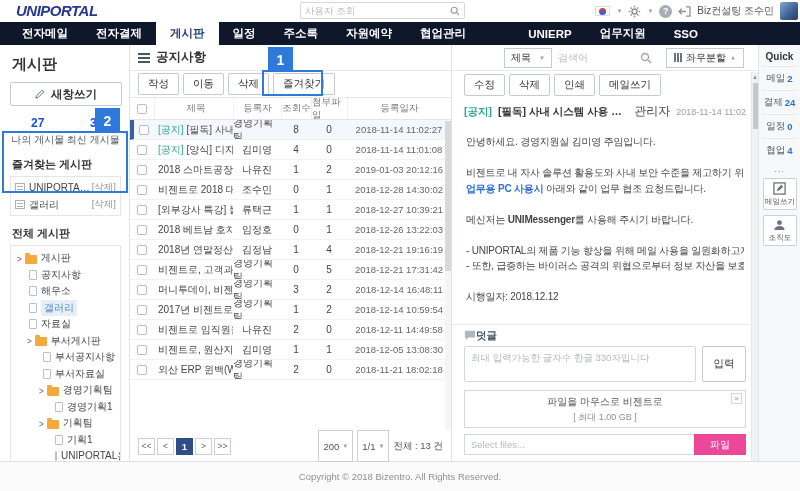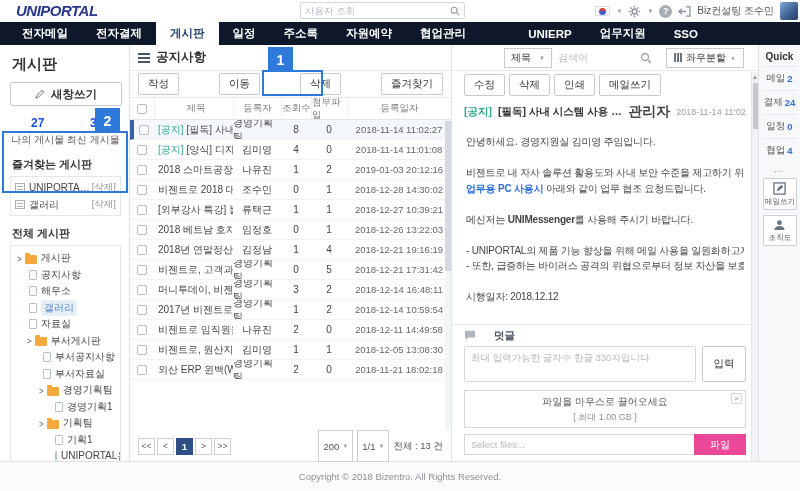--- a/index.html
+++ b/index.html
@@ -56,21 +56,21 @@
   .tico.folder { width:12px; height:9px; background:#f5a93c; border-radius:1px; margin-top:2px; }
   .tico.folder::before { content:""; position:absolute; top:-2px; left:0; width:5px; height:2px; background:#f5a93c; border-radius:1px 1px 0 0; }
   .tico.doc { width:8px; height:10px; background:#fdfdfd; border:1px solid #b9c0c8; border-radius:1px; }
 
   
   .listpanel { flex:0 0 322px; width:322px; border-right:1px solid #dfe2e6; display:flex; flex-direction:column; position:relative; background:#fff; }
   .lp-head { height:26px; display:flex; align-items:center; gap:6px; padding:0 8px; border-bottom:1px solid #e8eaed; }
   .hamburger { width:12px; height:10px; display:inline-flex; flex-direction:column; justify-content:space-between; }
   .hamburger i { height:2px; background:#4a5562; display:block; }
   .lp-title { font-size:12.5px; font-weight:bold; color:#333; }
-  .lp-toolbar { height:27px; display:flex; align-items:center; gap:4px; padding:0 8px; border-bottom:1px solid #e8eaed;justify-content:space-between; }
+  .lp-toolbar { height:27px; display:flex; align-items:center; gap:4px; padding:0 8px; border-bottom:1px solid #e8eaed; }
   .btn { background:#fff; border:1px solid #c6cbd1; border-radius:2px; font-size:10.5px; color:#333; padding:3px 9px; cursor:pointer; font-family:inherit; white-space:nowrap; }
   .thead { height:22px; display:flex; align-items:center; border-bottom:1px solid #e2e5e9; color:#777; font-size:9.5px; background:#fff; }
   .thead .col { border-left:1px solid #eef0f2; }
   .thead .col:first-child { border-left:none; }
   .col { display:flex; align-items:center; justify-content:center; height:100%; overflow:hidden; }
   .c-check { flex:0 0 24px; }
   .c-title { flex:1 1 auto; justify-content:flex-start; padding-left:4px; white-space:nowrap; }
   .c-author { flex:0 0 48px; }
   .c-views { flex:0 0 30px; }
   .c-files { flex:0 0 36px; }
@@ -100,27 +100,27 @@
   .kw { border:none; outline:none; height:20px; width:88px; font-size:10px; padding:0 6px; color:#555; font-family:inherit; }
   .kw::placeholder { color:#b5bac0; }
   .sicon { cursor:pointer; display:inline-flex; margin-right:8px; }
   .splitbtn { border:1px solid #c6cbd1; height:20px; display:inline-flex; align-items:center; gap:4px; padding:0 7px; font-size:10px; color:#333; background:#fff; cursor:pointer; margin-left:6px; }
   .spliticon { display:inline-flex; gap:1px; }
   .spliticon i { width:2px; height:9px; background:#6b7380; display:block; }
   .dt-toolbar { height:27px; display:flex; align-items:center; gap:4px; padding:0 12px; }
   .dt-titlerow { height:27px; display:flex; align-items:center; gap:6px; padding:0 12px; }
   .ptag { color:#2fa98c; font-weight:bold; font-size:10.5px; flex:0 0 auto; }
   .ptitle { font-weight:bold; font-size:10.5px; color:#333; flex:1 1 auto; overflow:hidden; white-space:nowrap; text-overflow:ellipsis; }
-  .pauthor { font-weight:bold; font-size:14px; color:#444; flex:0 0 auto; }
+  .pauthor { font-weight:normal; font-size:12px; color:#444; flex:0 0 auto; }
   .pdate { font-size:9px; color:#9aa0a8; flex:0 0 auto; }
   .post-body { flex:1 1 auto; padding:10px 14px; overflow:hidden; }
   .bline { min-height:15.5px; font-size:10px; color:#444; white-space:nowrap; overflow:hidden; letter-spacing:-0.2px; }
   .bline .b { font-weight:bold; }
   .bline .bl { font-weight:bold; color:#2d6fd6; }
-  .cm-head { height:22px; display:flex; align-items:center; gap:18px; padding:0 12px; border-top:1px solid #e8eaed; font-size:10.5px; font-weight:bold; color:#4a5562; }
+  .cm-head { height:22px; display:flex; align-items:center; gap:0; padding:0 12px; border-top:1px solid #e8eaed; font-size:10.5px; font-weight:bold; color:#4a5562; }
   .cm-row { display:flex; gap:6px; padding:0 12px; height:36px; }
   .cm-input { flex:1; border:1px solid #d4d7db; border-radius:2px; resize:none; font-size:9.5px; padding:5px 6px; color:#555; font-family:inherit; outline:none; }
   .cm-input::placeholder { color:#b5bac0; }
   .cm-submit { flex:0 0 44px; }
   .dropzone { margin:8px 12px 0; border:1px solid #d4d7db; height:38px; position:relative; display:flex; flex-direction:column; align-items:center; justify-content:center; background:#fff; }
   .dz1 { font-size:10px; color:#555; }
   .dz2 { font-size:9px; color:#8b9097; margin-top:2px; }
   .dzclose { position:absolute; top:2px; right:3px; width:11px; height:11px; border:1px solid #d4d7db; color:#9aa0a8; font-size:8px; line-height:9px; text-align:center; cursor:pointer; background:#fafafa; }
   .filerow { display:flex; margin:6px 12px 6px; height:21px; }
   .fileinput { flex:1; border:1px solid #d4d7db; border-right:none; font-size:9.5px; padding:0 6px; color:#9aa0a8; outline:none; font-family:inherit; min-width:0; }
@@ -678,21 +678,21 @@
             </svg>
         </span>
         <span>덧글</span>
       </div>
       <div class="cm-row">
         <textarea class="cm-input" placeholder="최대 입력가능한 글자수 한글 330자입니다" style=""></textarea>
         <button class="btn cm-submit">입력</button>
       </div>
       <div class="dropzone">
         <span class="dzclose">×</span>
-        <span class="dz1">파일을 마우스로 끌어오세요</span>
+        <span class="dz1">파일을 마우스로 비젠트로</span>
         <span class="dz2">[ 최대 1.00 GB ]</span>
       </div>
       <div class="filerow">
         <input class="fileinput" type="text" placeholder="Select files..." style="">
         <button class="filebtn">파일</button>
       </div>
       <div class="dt-scroll">
           <span class="up">▲</span>
           <span class="thumb"></span>
         </div>

